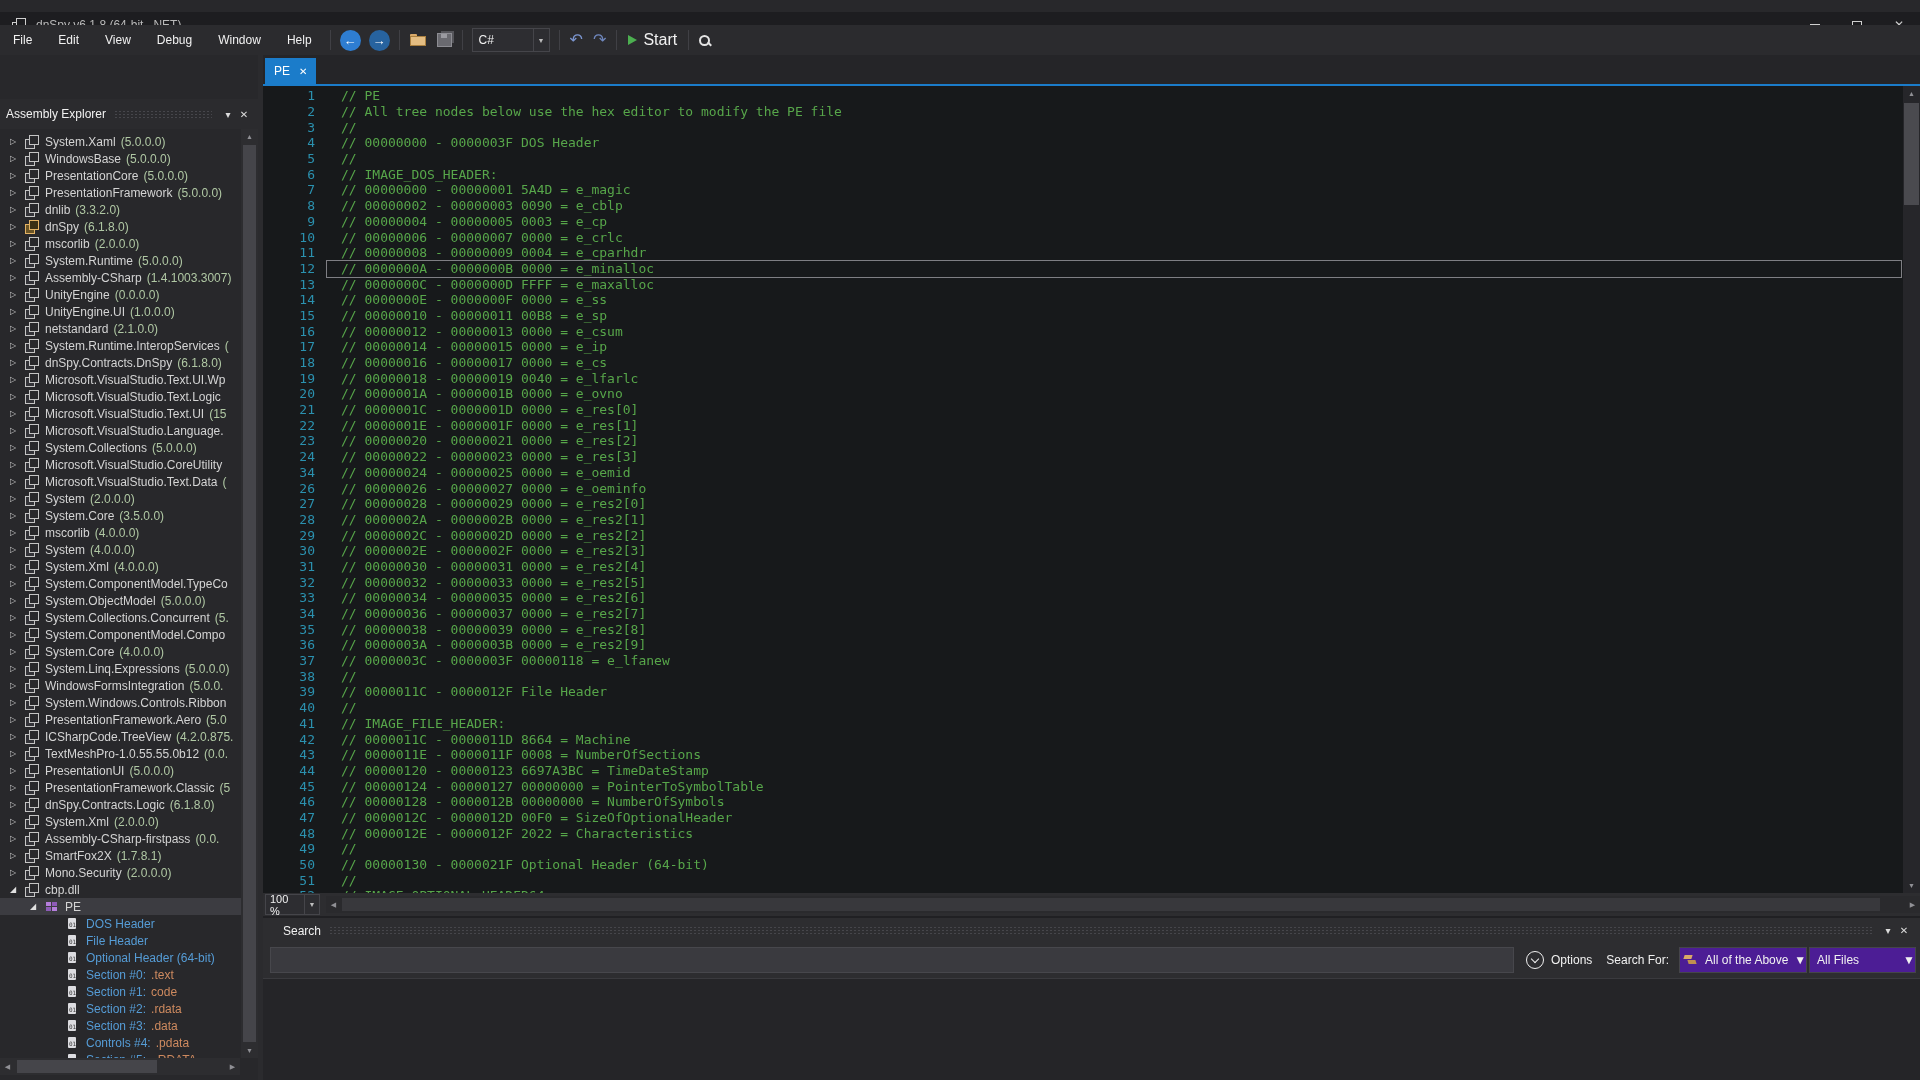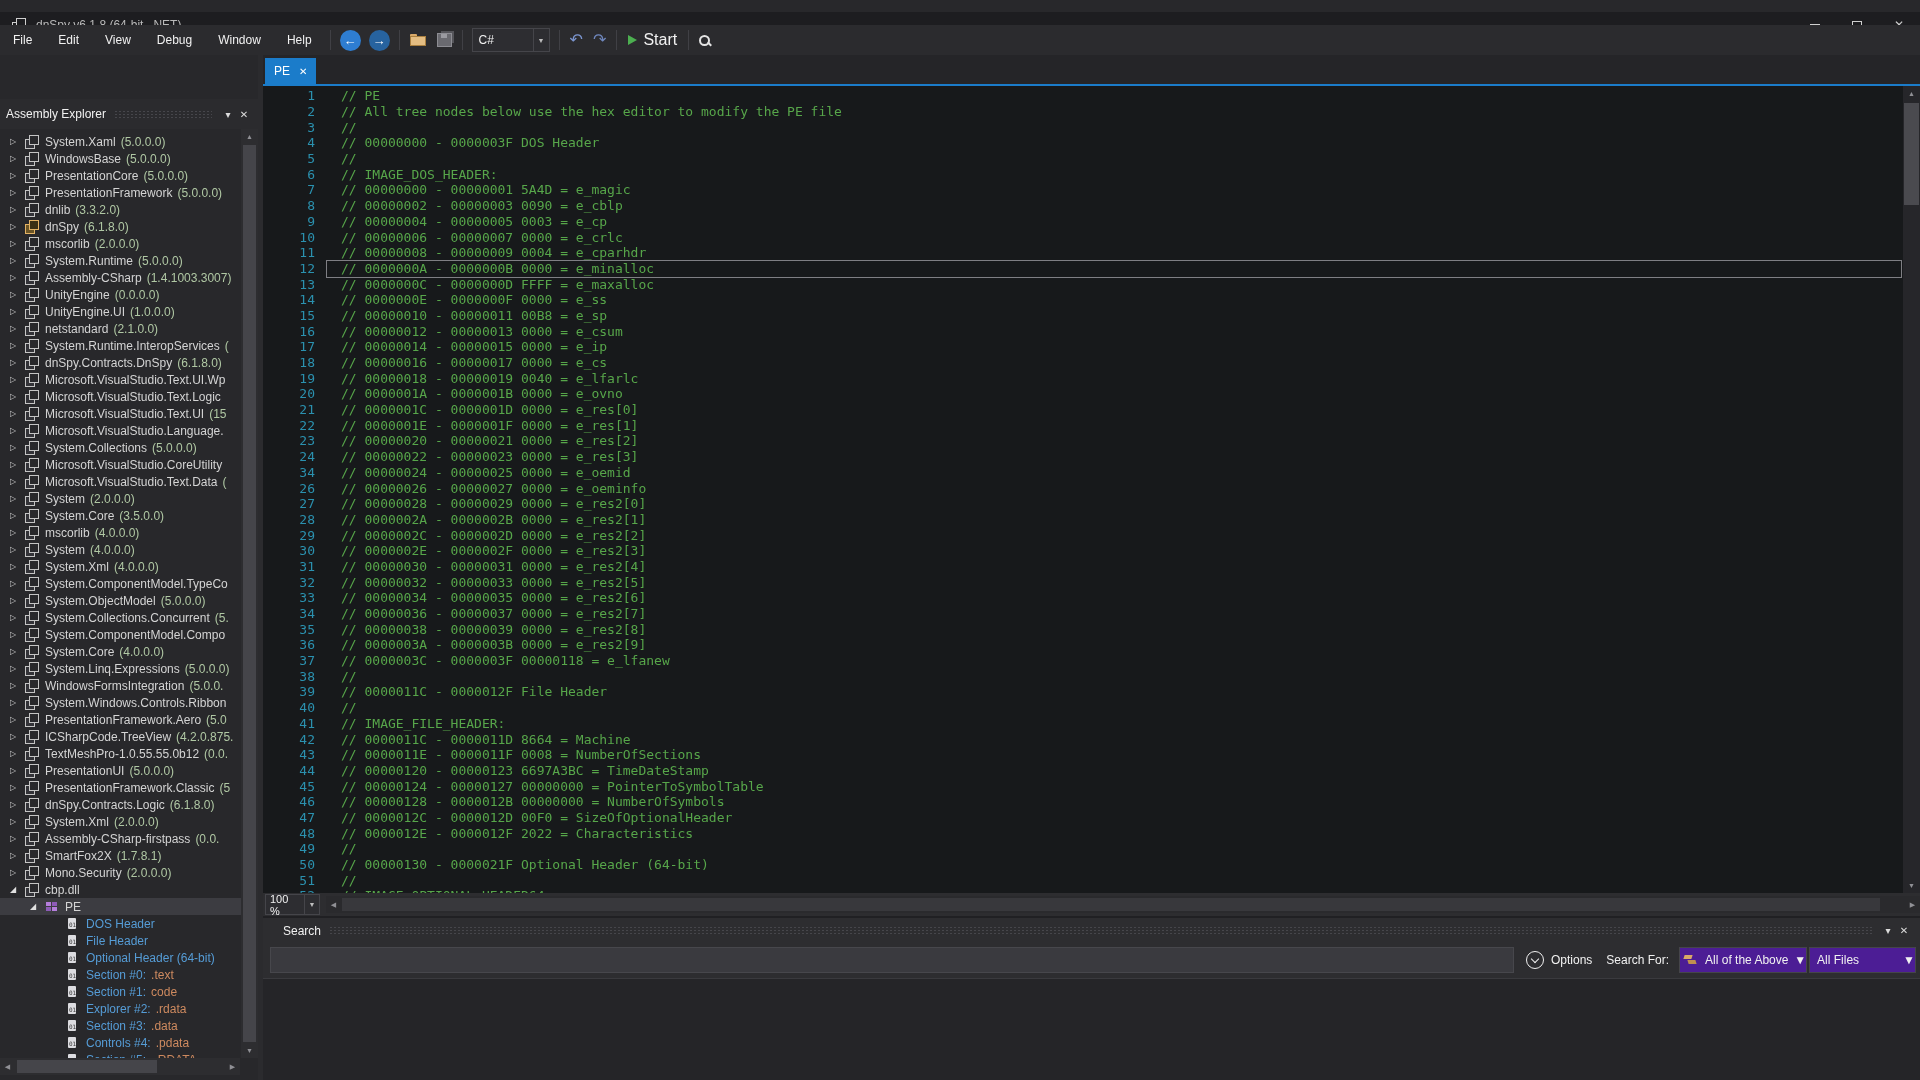--- a/index.html
+++ b/index.html
@@ -510,21 +510,21 @@
         </div>
         <div class="tree-row lvl2 section">
           <span class="expander none"></span>
           <span class="ticon doc"></span>
           <span class="tlabel">Section #1:</span>
           <span class="tdetail">code</span>
         </div>
         <div class="tree-row lvl2 section">
           <span class="expander none"></span>
           <span class="ticon doc"></span>
-          <span class="tlabel">Explorer #2:</span>
+          <span class="tlabel">Section #2:</span>
           <span class="tdetail">.rdata</span>
         </div>
         <div class="tree-row lvl2 section">
           <span class="expander none"></span>
           <span class="ticon doc"></span>
           <span class="tlabel">Section #3:</span>
           <span class="tdetail">.data</span>
         </div>
         <div class="tree-row lvl2 section">
           <span class="expander none"></span>

